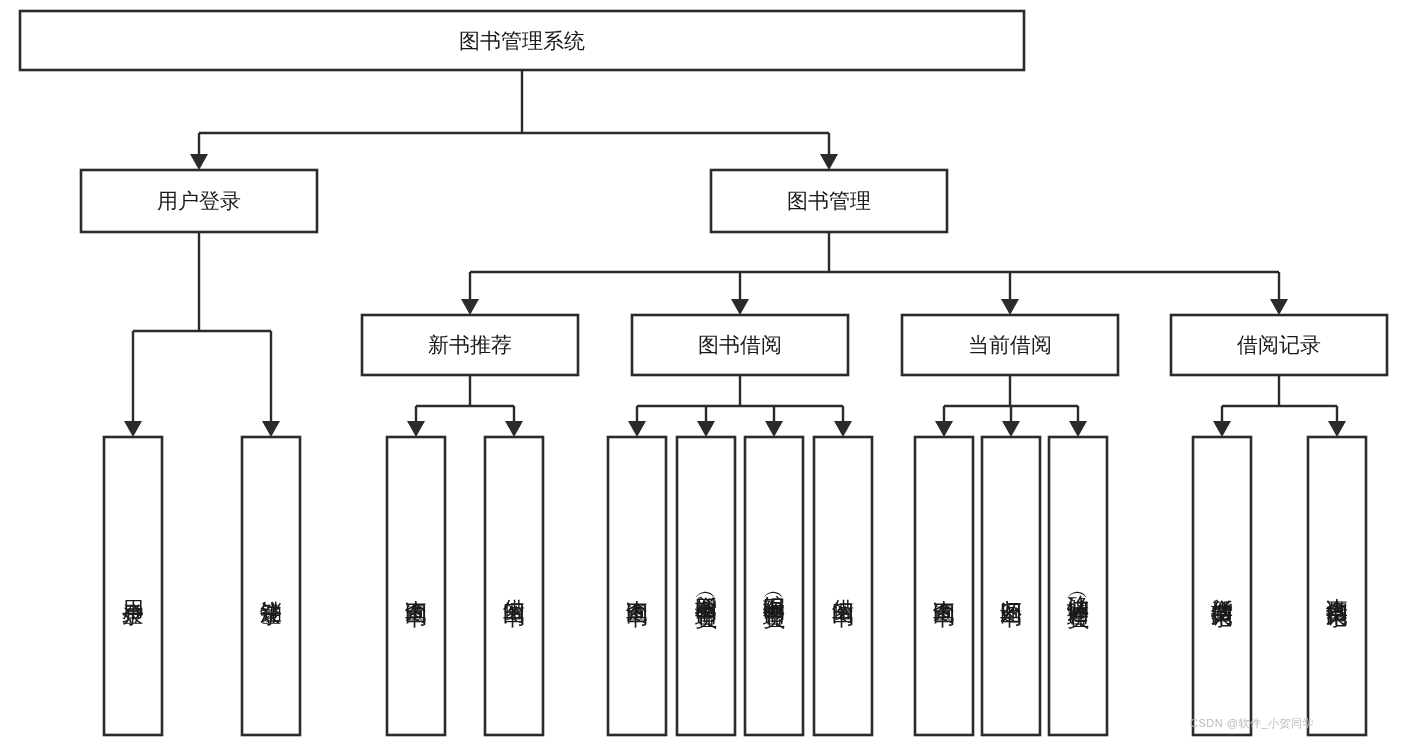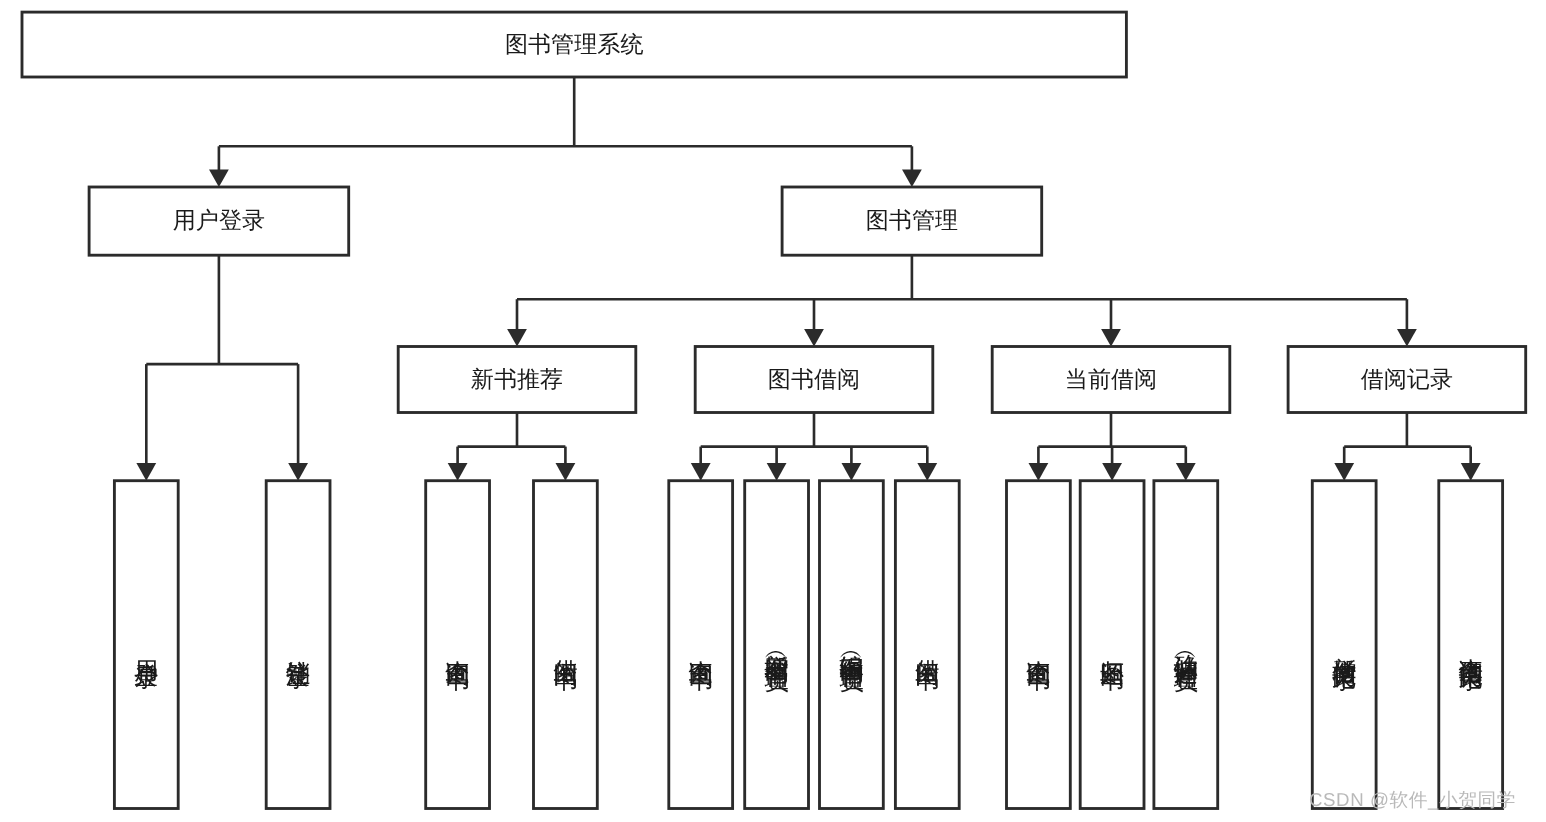--- a/index.html
+++ b/index.html
@@ -59,21 +59,21 @@
     display: flex;
     align-items: center;
     justify-content: center;
     text-align: center;
     white-space: nowrap;
     pointer-events: none;
   }
   .watermark {
     position: absolute;
     font-family: "Liberation Sans", "DejaVu Sans", sans-serif;
-    font-size: 17px;
+    font-size: 11px;
     color: #b9b9b9;
     white-space: nowrap;
     letter-spacing: 0.5px;
   }
 </style>
 </head>
 <body>
 
 <div id="diagram-root">
 

